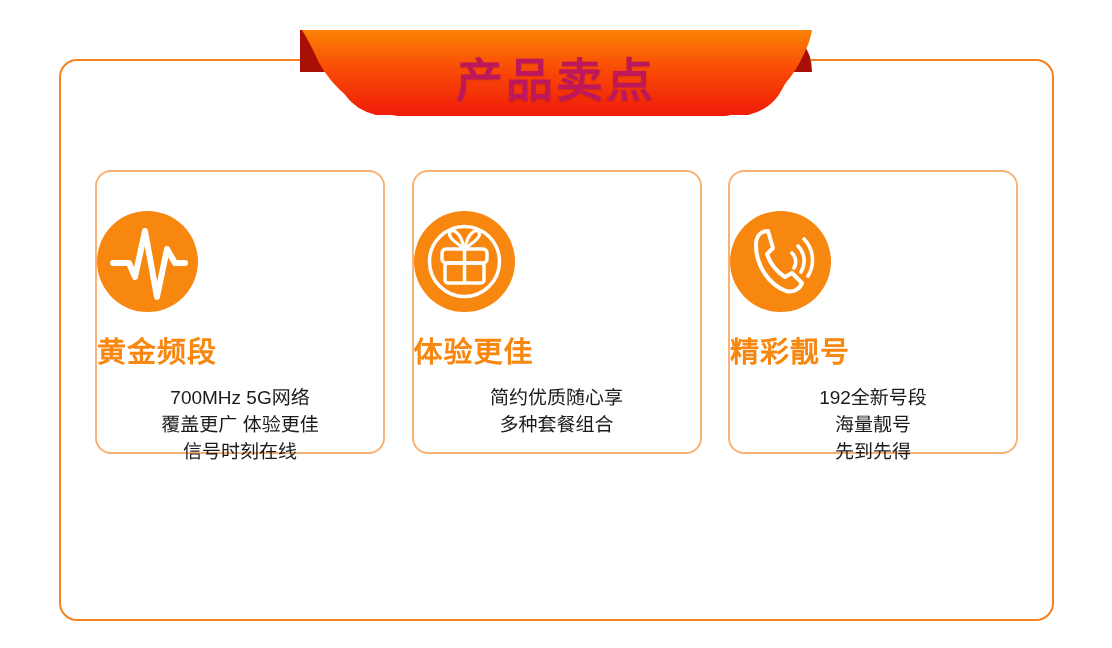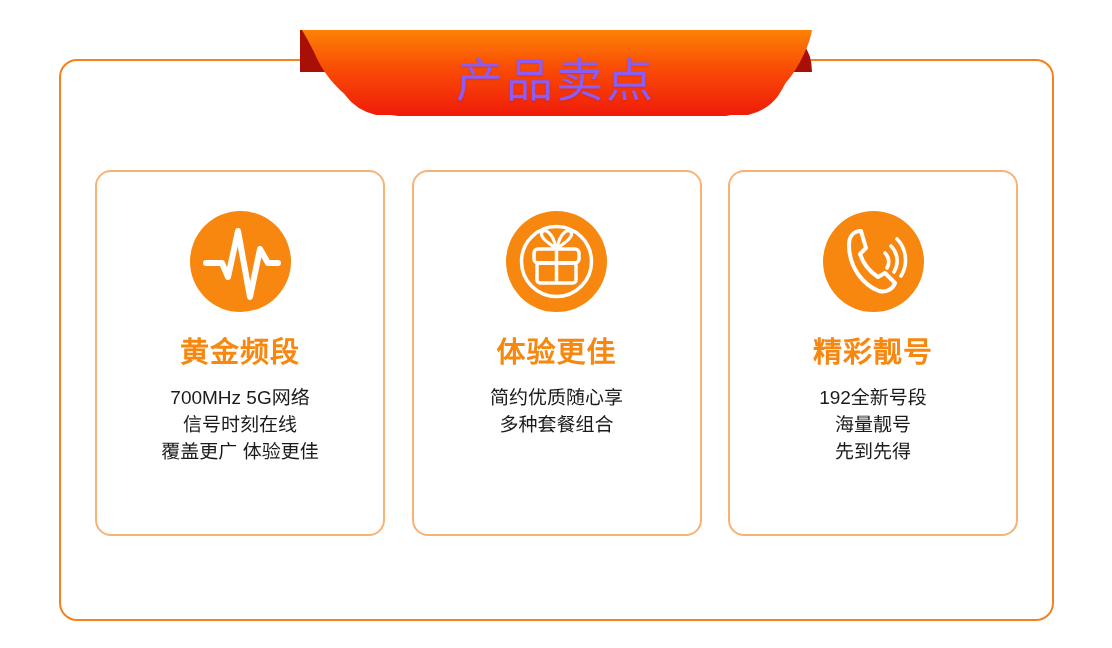--- a/index.html
+++ b/index.html
@@ -45,50 +45,49 @@
   }
   .banner-title {
     position: absolute;
     left: 0;
     top: 28px;
     width: 1112px;
     height: 98px;
     display: flex;
     align-items: center;
     justify-content: center;
-    color: #8b5cf6;
+    color: #be185d;
     font-size: 47px;
-    font-weight: normal;
+    font-weight: bold;
     letter-spacing: 3px;
     line-height: 1;
     padding-top: 6px;
     box-sizing: border-box;
     text-shadow: 0 1px 2px rgba(160,20,0,0.25);
   }
 
   
   .cards {
     position: absolute;
     left: 95px;
     top: 170px;
     width: 923px;
     height: 403px;
     display: flex;
     justify-content: space-between;
   }
   .card {
     box-sizing: border-box;
     width: 290px;
-    height: 366px;
+    height: 284px;
     border: 2px solid #F9B276;
     border-radius: 16px;
     background: #ffffff;
     display: flex;
     flex-direction: column;
-    align-items: center;
     padding-top: 39px;
   }
 
   .icon-circle {
     width: 101px;
     height: 101px;
     border-radius: 50%;
     background: #F7870F;
     display: flex;
     align-items: center;
@@ -167,22 +166,22 @@
 
   <div class="card">
     <div class="icon-circle">
       <svg width="101" height="101" viewBox="0 0 101 101" xmlns="http://www.w3.org/2000/svg" aria-hidden="true">
         <polyline points="16,52 32,52 38,66 48,20 60,86 70,38 78,52 88,52" fill="none" stroke="#ffffff" stroke-width="6" stroke-linecap="round" stroke-linejoin="round"></polyline>
       </svg>
     </div>
     <div class="card-title">黄金频段</div>
     <div class="card-body">
       <div>700MHz 5G网络</div>
+      <div>覆盖更广 体验更佳</div>
       <div>信号时刻在线</div>
-      <div>覆盖更广 体验更佳</div>
     </div>
   </div>
 
   <div class="card">
     <div class="icon-circle">
       <svg width="101" height="101" viewBox="0 0 101 101" xmlns="http://www.w3.org/2000/svg" aria-hidden="true">
         <circle cx="50.5" cy="50.5" r="35" fill="none" stroke="#ffffff" stroke-width="3.5"></circle>
         <rect x="28" y="38" width="45" height="14" rx="4" fill="none" stroke="#ffffff" stroke-width="3.5"></rect>
         <rect x="31" y="52" width="39" height="20" rx="3" fill="none" stroke="#ffffff" stroke-width="3.5"></rect>
         <line x1="50.5" y1="38" x2="50.5" y2="72" stroke="#ffffff" stroke-width="3.5"></line>

